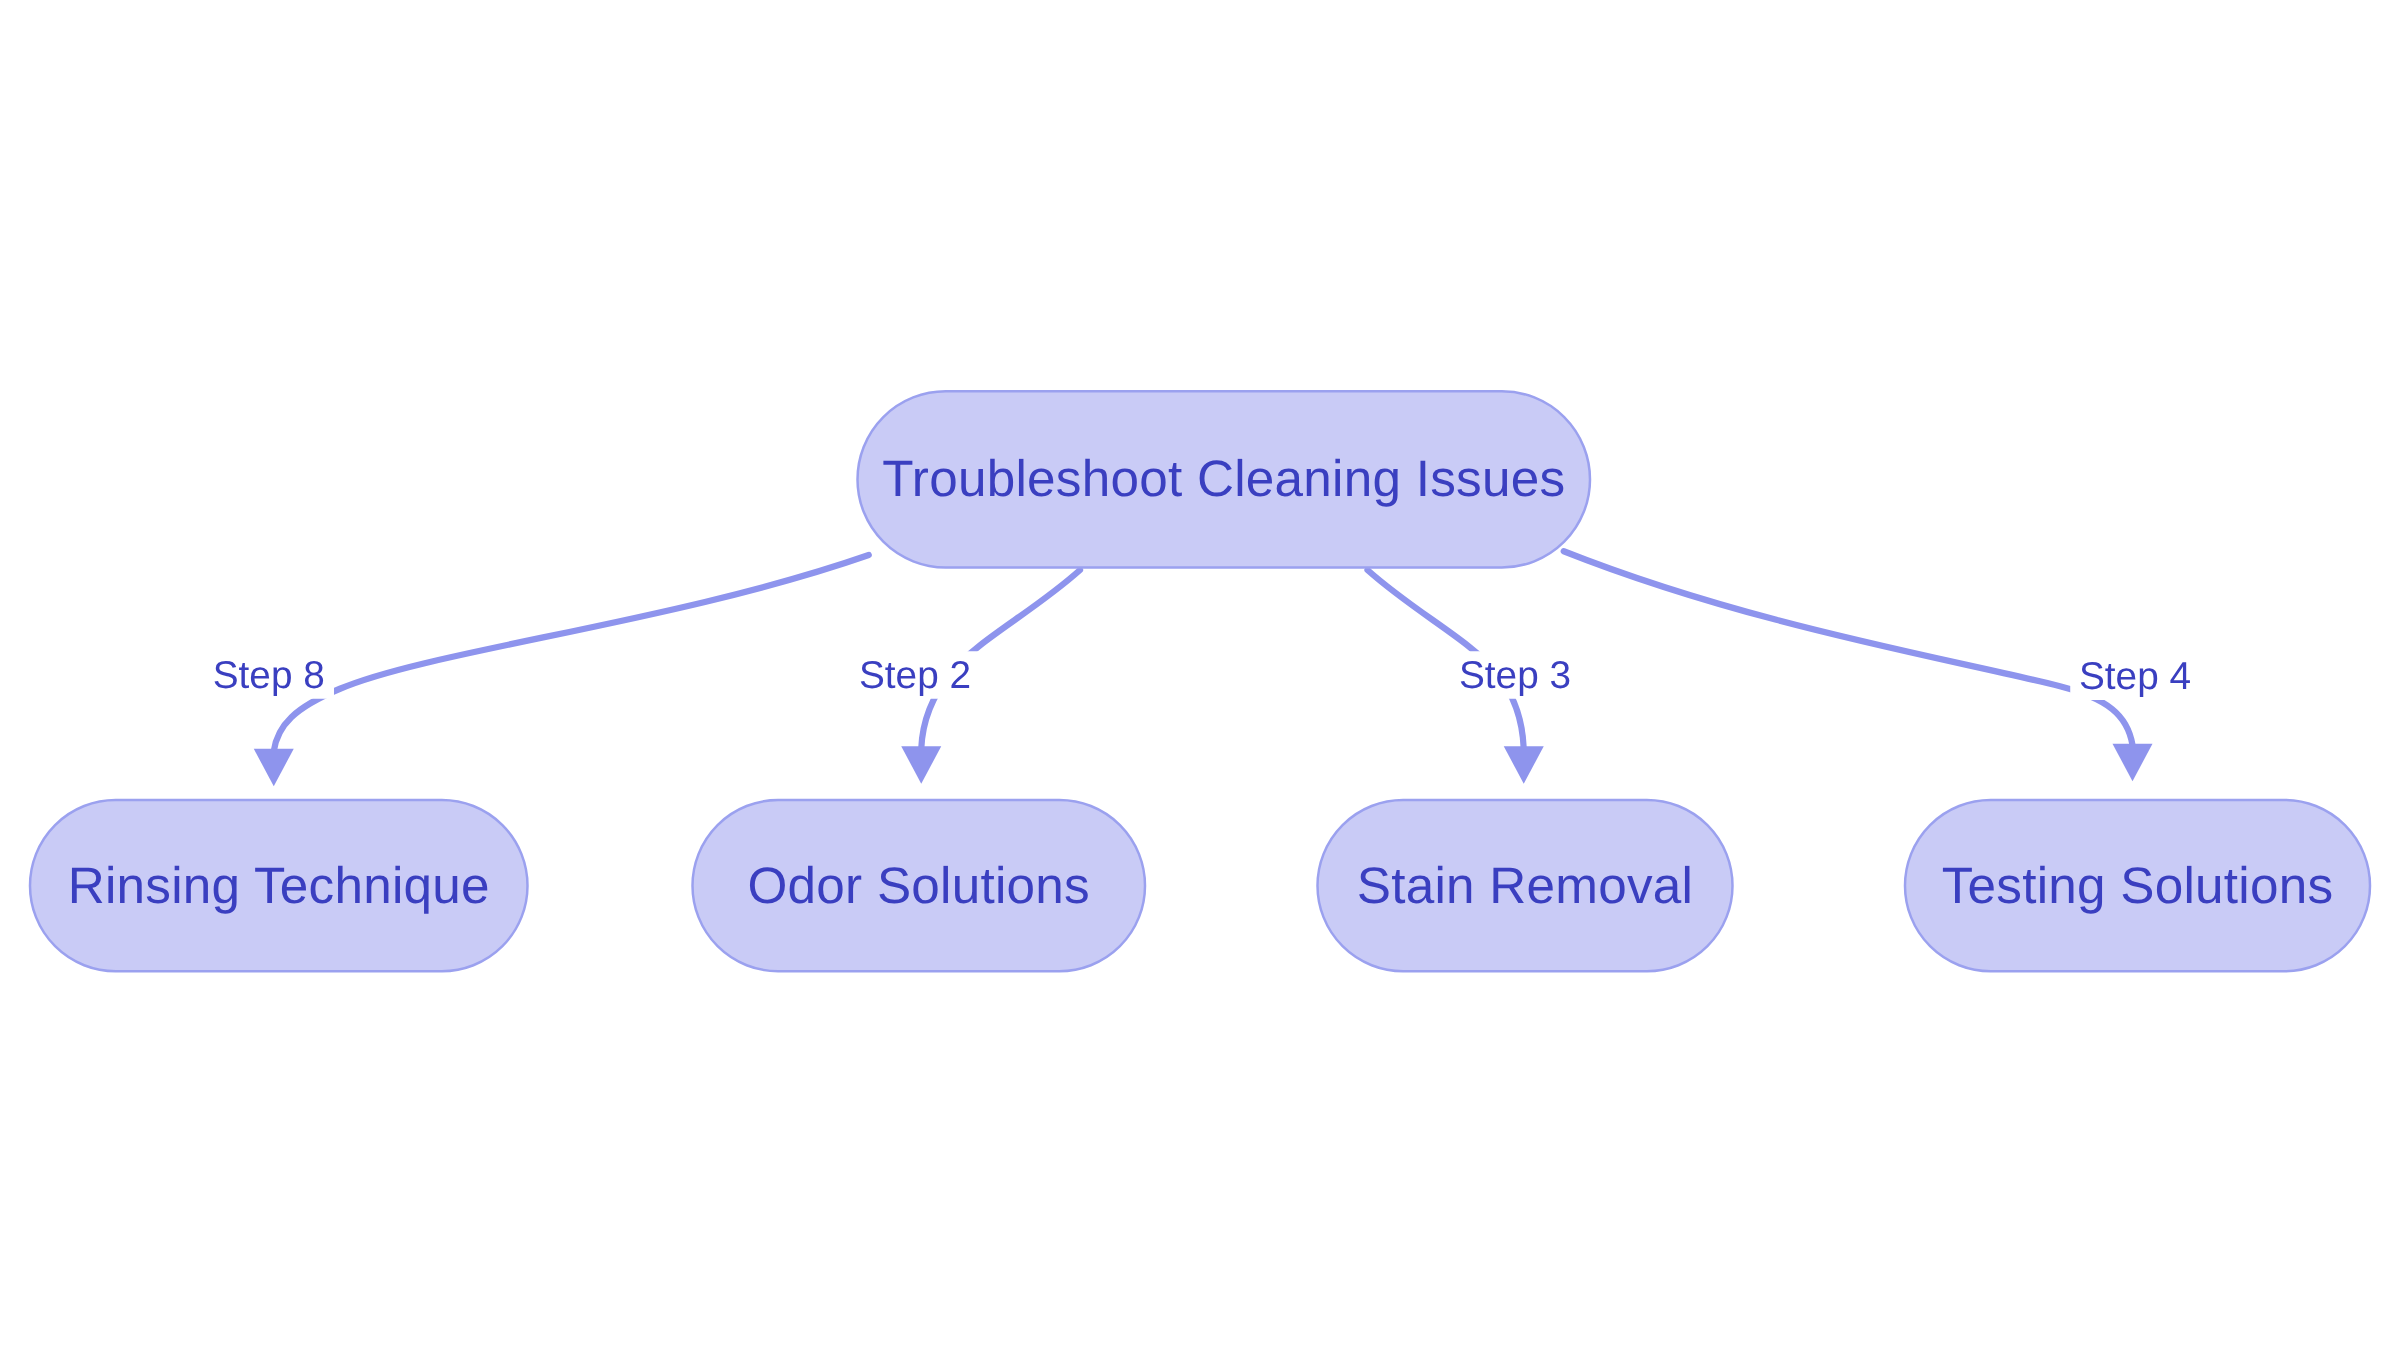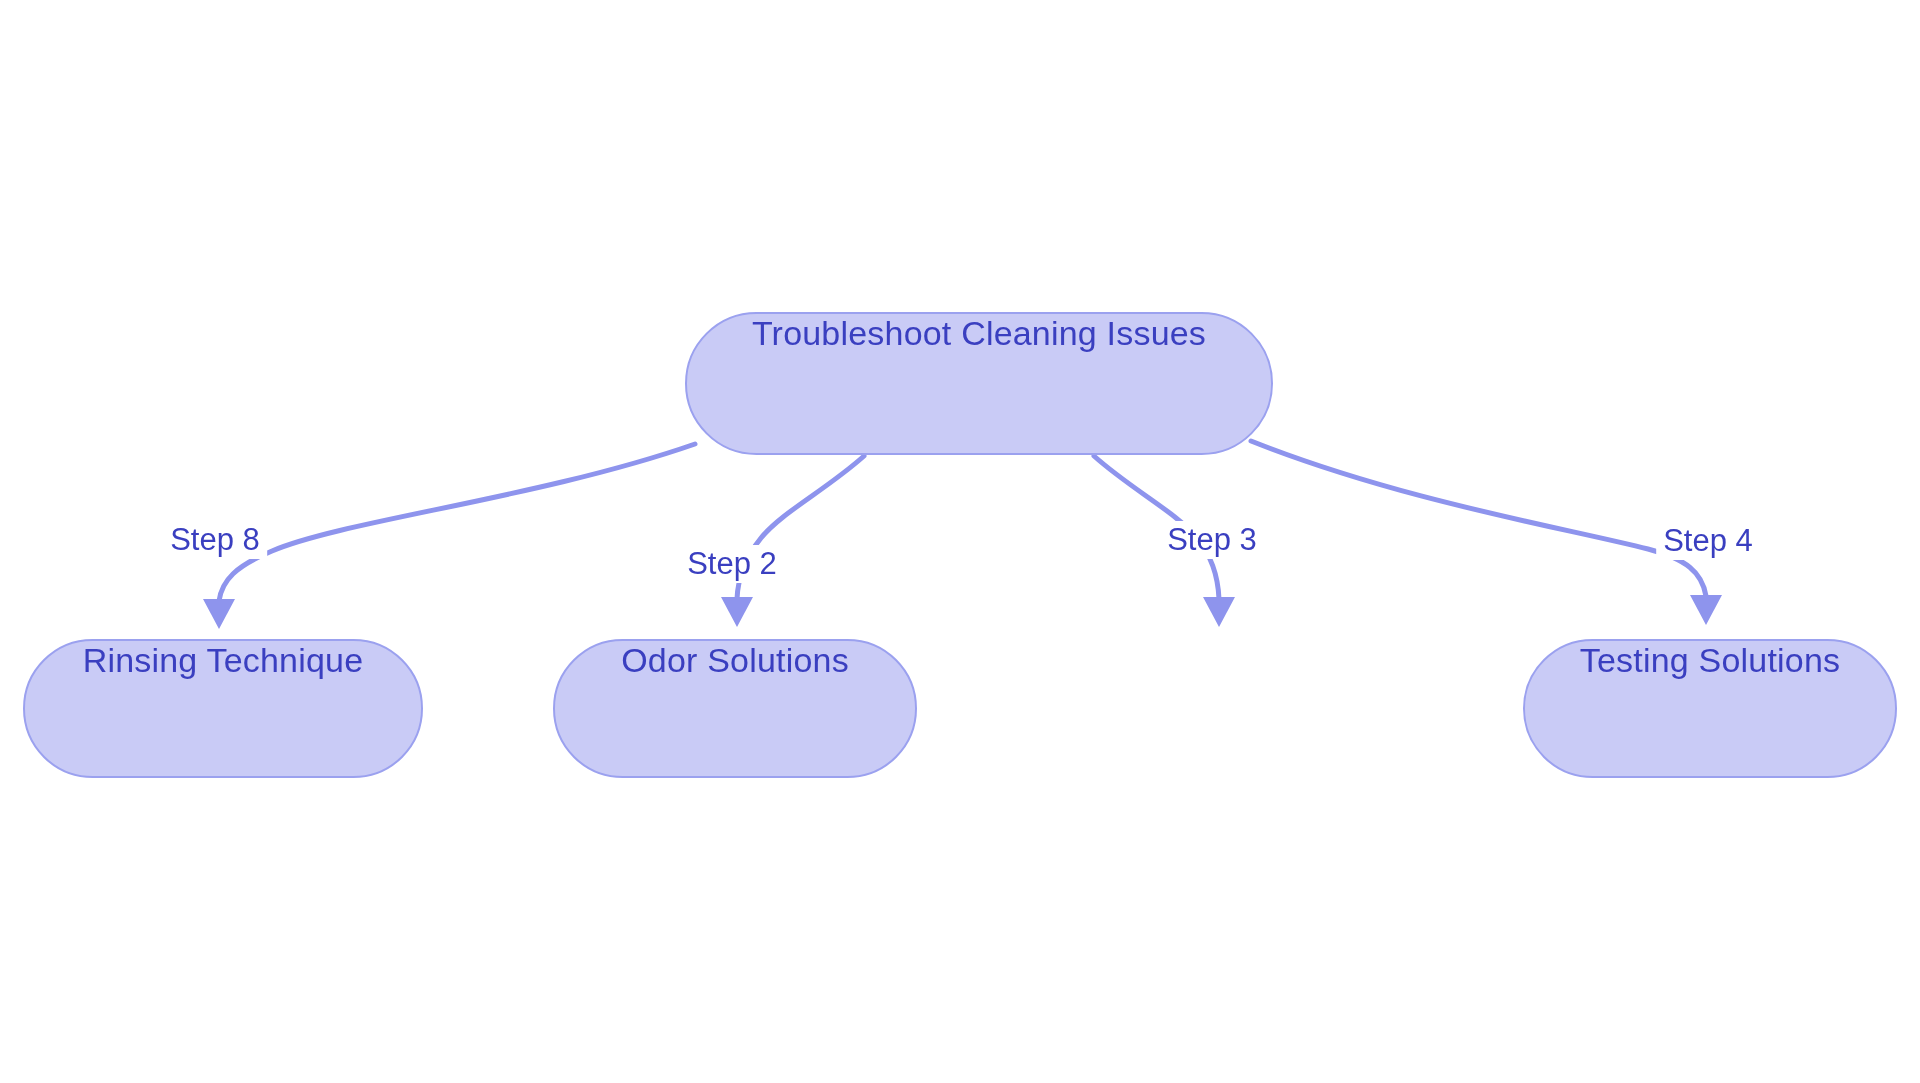--- a/index.html
+++ b/index.html
@@ -27,26 +27,26 @@
     stroke-width: 5;
     stroke-linecap: round;
   }
   .arrowhead {
     fill: var(--edge, #8e94ed);
     stroke: none;
   }
   .node {
     position: absolute;
     display: flex;
-    align-items: flex-start;
+    align-items: center;
     justify-content: center;
     background: var(--node-fill, #c9cbf6);
     border: 2px solid var(--node-border, #9ba1ef);
     color: var(--text, #3a3fc0);
-    font-size: 34px;
+    font-size: 41px;
     letter-spacing: 0.2px;
     box-sizing: border-box;
     white-space: nowrap;
     text-align: center;
   }
   .node.root {
     left: 685px; top: 312px;
     width: 588px; height: 143px;
     border-radius: 72px;
   }
@@ -63,21 +63,21 @@
   .edge-label {
     position: absolute;
     transform: translate(-50%, -50%);
     background: #ffffff;
     color: var(--text, #3a3fc0);
     font-size: 31px;
     padding: 1px 7px;
     white-space: nowrap;
   }
   .edge-label.l1 { left: 215px;  top: 540px; }
-  .edge-label.l2 { left: 732px;  top: 564px; }
+  .edge-label.l2 { left: 732px;  top: 540px; }
   .edge-label.l3 { left: 1212px; top: 540px; }
   .edge-label.l4 { left: 1708px; top: 541px; text-align: right; }
 </style>
 </head>
 <body>
 
 <div class="canvas">
 
   <svg class="edges" viewBox="0 0 1920 1083" xmlns="http://www.w3.org/2000/svg">
     <g>
@@ -101,20 +101,23 @@
   <div class="node root">
     <span>Troubleshoot Cleaning Issues</span>
   </div>
 
   <div class="node child c1">
     <span>Rinsing Technique</span>
   </div>
   <div class="node child c2">
     <span>Odor Solutions</span>
   </div>
+  <div class="node child c3">
+    <span>Stain Removal</span>
+  </div>
   <div class="node child c4">
     <span>Testing Solutions</span>
   </div>
 
   <div class="edge-label l1">Step 8</div>
   <div class="edge-label l2">Step 2</div>
   <div class="edge-label l3">Step 3</div>
   <div class="edge-label l4">Step 4</div>
 
 </div>

